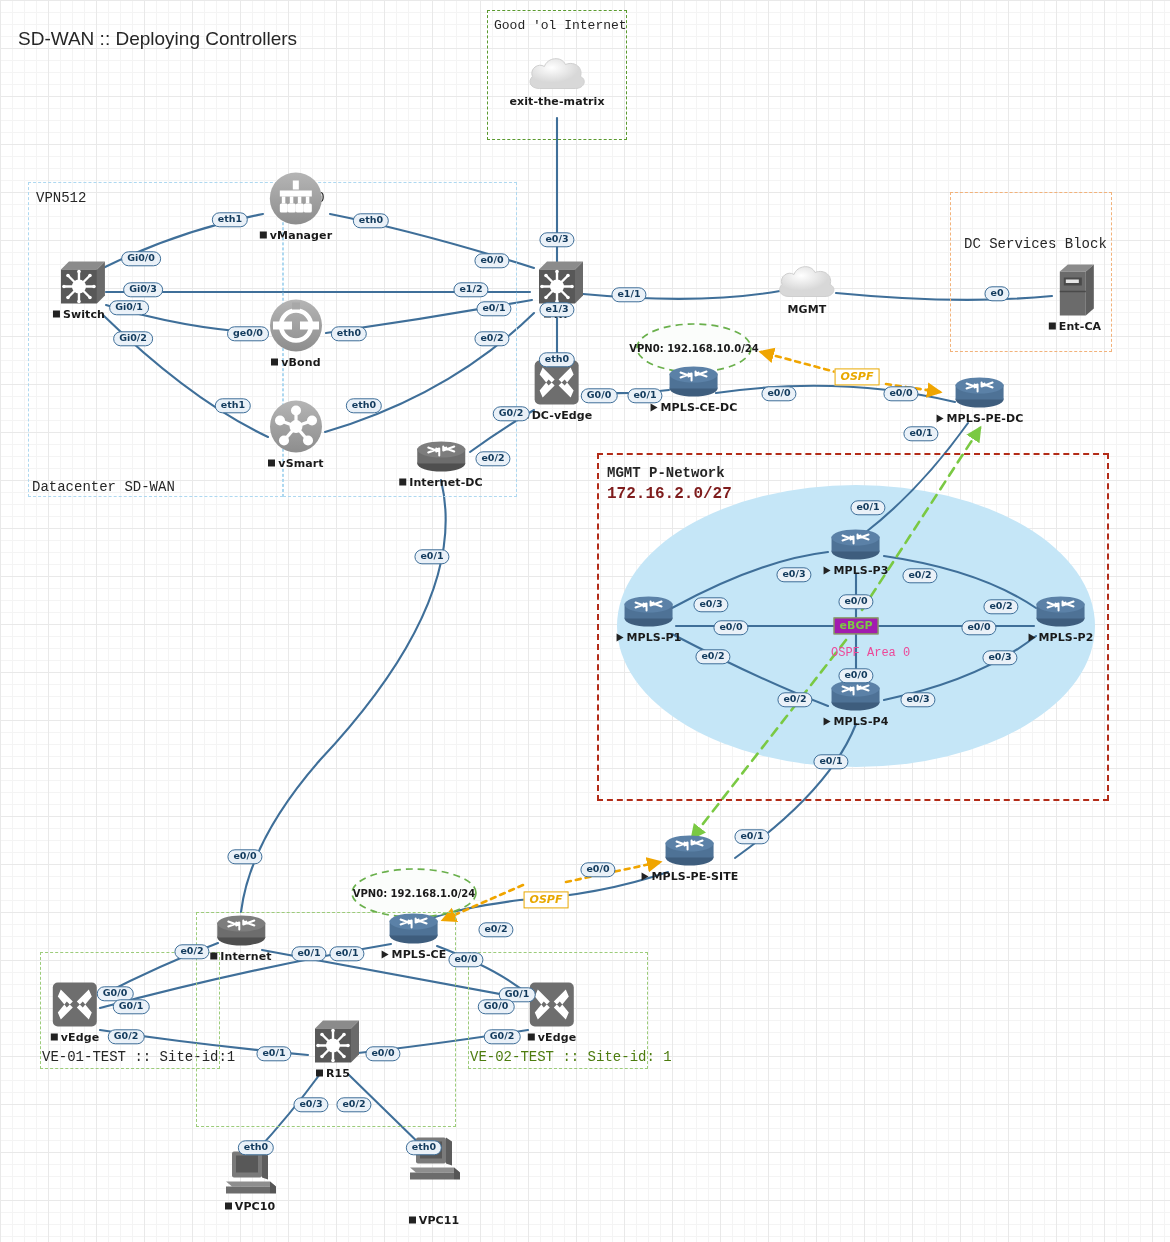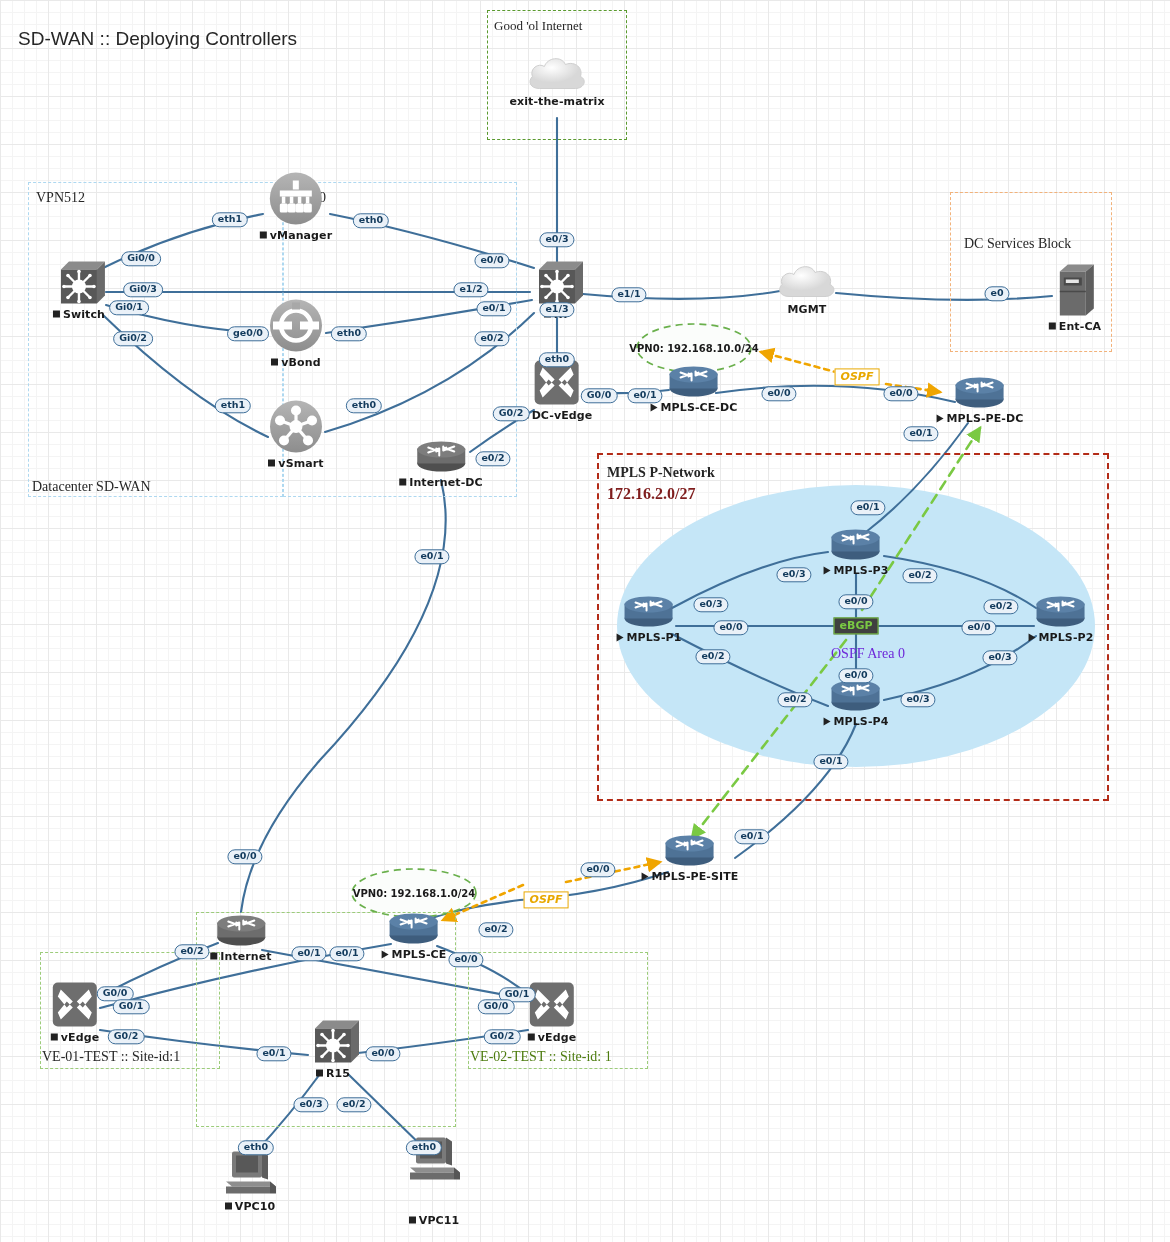--- a/index.html
+++ b/index.html
@@ -22,27 +22,27 @@
   .sq{width:7px;height:7px;background:#222;display:inline-block;}
   .tri{width:0;height:0;border-left:7px solid #222;border-top:4.5px solid transparent;
        border-bottom:4.5px solid transparent;display:inline-block;}
   .title{position:absolute;left:18px;top:28px;font-size:19px;color:#262626;
          font-family:"Liberation Sans",sans-serif;white-space:nowrap;}
   .ifl{position:absolute;transform:translate(-50%,-50%);
        background:#eaf1f8;border:1.4px solid #3f6f99;border-radius:9px;
        color:#123a5c;font-size:9.5px;font-weight:bold;padding:1px 5px 1.5px 5px;
        white-space:nowrap;line-height:1.15;}
   .region{position:absolute;box-sizing:border-box;}
-  .rlabel{position:absolute;white-space:nowrap;font-family:Liberation Serif, serif;}
+  .rlabel{position:absolute;white-space:nowrap;font-family:Liberation Mono, monospace;}
   .ovallbl{position:absolute;transform:translate(-50%,-50%);font-size:10px;
            font-weight:bold;color:#1a1a1a;white-space:nowrap;}
   .proto{position:absolute;transform:translate(-50%,-50%);font-size:11px;font-weight:bold;
          padding:1px 5px;white-space:nowrap;line-height:1.2;}
   .ospfbox{background:#fff;border:1.6px solid #e8a800;color:#e8a800;font-style:italic;}
-  .ebgpbox{background:#404040;border:1.6px solid #7ac943;color:#7ac943;}
+  .ebgpbox{background:#a21caf;border:1.6px solid #7ac943;color:#7ac943;}
 </style>
 </head>
 <body>
 
 <div id="canvas"></div>
 
 <div class="title">SD-WAN :: Deploying Controllers</div>
 
 <svg class="layer">
   <defs>
@@ -115,29 +115,29 @@
 <div id="regions-host">
     <div class="region" style="left: 487px; top: 10px; width: 140px; height: 130px; border: 1.6px dashed rgb(90, 154, 46);"></div>
     <div class="rlabel" style="left: 494px; top: 18px; font-size: 13px; color: rgb(38, 38, 38);">Good 'ol Internet</div>
     <div class="region" style="left: 28px; top: 182px; width: 255px; height: 315px; border: 1.6px dashed rgb(174, 216, 240);"></div>
     <div class="rlabel" style="left: 36px; top: 190px; font-size: 14px; color: rgb(38, 38, 38);">VPN512</div>
     <div class="region" style="left: 283px; top: 182px; width: 234px; height: 315px; border: 1.6px dashed rgb(174, 216, 240);"></div>
     <div class="rlabel" style="left: 291px; top: 190px; font-size: 14px; color: rgb(38, 38, 38);">VPN0</div>
     <div class="region" style="left: 950px; top: 192px; width: 162px; height: 160px; border: 1.6px dashed rgb(242, 178, 122);"></div>
     <div class="rlabel" style="left: 964px; top: 236px; font-size: 14px; color: rgb(38, 38, 38);">DC Services Block</div>
     <div class="region" style="left: 597px; top: 453px; width: 512px; height: 348px; border: 2.2px dashed rgb(179, 43, 23);"></div>
-    <div class="rlabel" style="left: 607px; top: 465px; font-size: 14px; font-weight: bold; color: rgb(38, 38, 38);">MPLS P-Network</div>
+    <div class="rlabel" style="left: 607px; top: 465px; font-size: 14px; font-weight: bold; color: rgb(38, 38, 38);">MGMT P-Network</div>
     <div class="rlabel" style="left: 607px; top: 485px; font-size: 16px; font-weight: bold; color: #7f1d1d;">172.16.2.0/27</div>
     <div class="region" style="left: 40px; top: 952px; width: 180px; height: 117px; border: 1.6px dashed rgb(156, 204, 122);"></div>
     <div class="rlabel" style="left: 42px; top: 1049px; font-size: 14px; color: rgb(38, 38, 38);">VE-01-TEST :: Site-id:1</div>
     <div class="region" style="left: 468px; top: 952px; width: 180px; height: 117px; border: 1.6px dashed rgb(156, 204, 122);"></div>
     <div class="rlabel" style="left: 470px; top: 1049px; font-size: 14px; color: #4d7c0f;">VE-02-TEST :: Site-id: 1</div>
     <div class="region" style="left: 196px; top: 912px; width: 260px; height: 215px; border: 1.6px dashed rgb(156, 204, 122);"></div>
     <div class="rlabel" style="left: 32px; top: 479px; font-size: 14px; color: rgb(38, 38, 38);">Datacenter SD-WAN</div>
-    <div class="rlabel" style="left: 831px; top: 646px; font-size: 14px; color: #6d28d9;">OSPF Area 0</div>
+    <div class="rlabel" style="left: 831px; top: 646px; font-size: 12px; color: #ec4899;">OSPF Area 0</div>
   </div>
 <div id="nodes-host">
     <div class="nodewrap" style="left: 557px; top: 80px; text-align: center;">
       <svg width="64" height="40" viewBox="0 0 64 40">
         <path d="M14,36 C5,36 2,29 7,24 C4,16 13,10 19,14 C22,5 36,3 40,12 C50,8 58,16 55,24 C62,27 59,36 50,36 Z" fill="url(#cloudg)" stroke="#cfcfcf" stroke-width="1"></path>
       </svg>
       <div class="nlabel">
         <span>exit-the-matrix</span>
       </div>
     </div>

